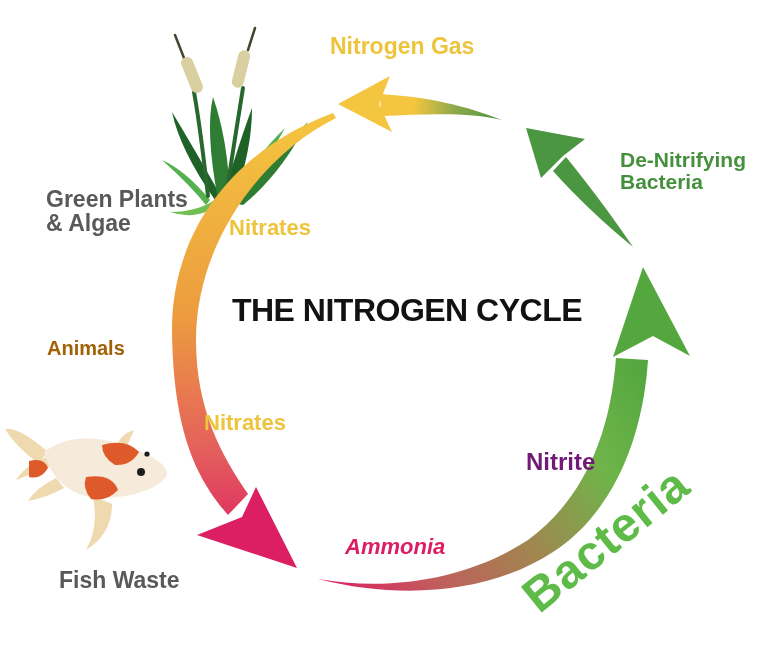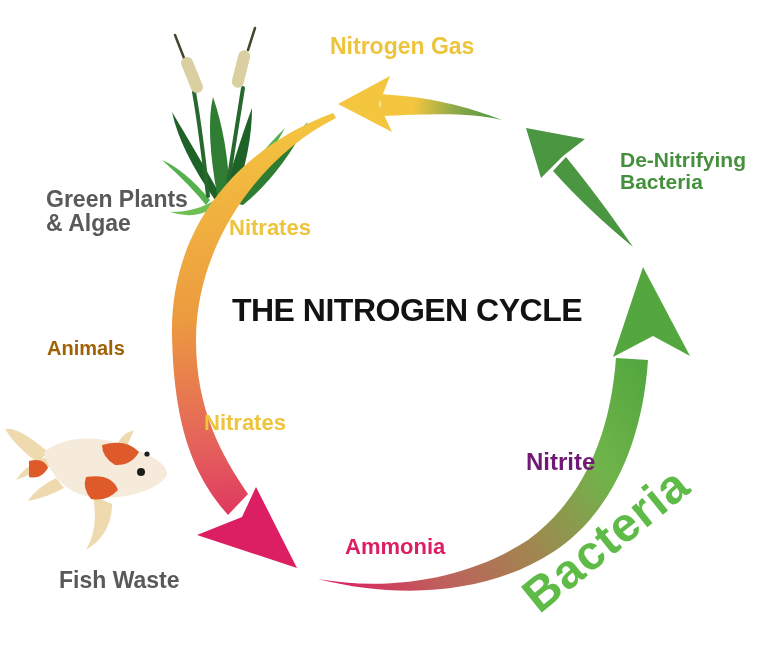--- a/index.html
+++ b/index.html
@@ -113,19 +113,19 @@
 
   <div class="lbl title-main" style="left: 407px; top: 294px; color: rgb(18, 18, 18);">THE NITROGEN CYCLE</div>
 
 
   <div class="lbl" style="left: 47px; top: 338px; font-size: 20px; color: #a16207;">Animals</div>
 
   <div class="lbl" style="left: 204px; top: 412px; font-size: 22px; color: rgb(237, 196, 60);">Nitrates</div>
 
   <div class="lbl" style="left: 526px; top: 450px; font-size: 24px; color: #701a75;">Nitrite</div>
 
-  <div class="lbl" style="left: 345px; top: 536px; font-size: 22px; color: rgb(220, 30, 98);">Ammonia</div>
+  <div class="lbl" style="left: 345px; top: 536px; font-size: 22px; color: rgb(220, 30, 98); font-style: italic;">Ammonia</div>
 
   <div class="lbl" style="left: 59px; top: 569px; font-size: 23px; color: rgb(88, 89, 91);">Fish Waste</div>
 
   <div class="lbl big-rot" style="left: 606px; top: 540px; color: rgb(94, 187, 71);">Bacteria</div>
 
 </div>
 
 </body></html>

